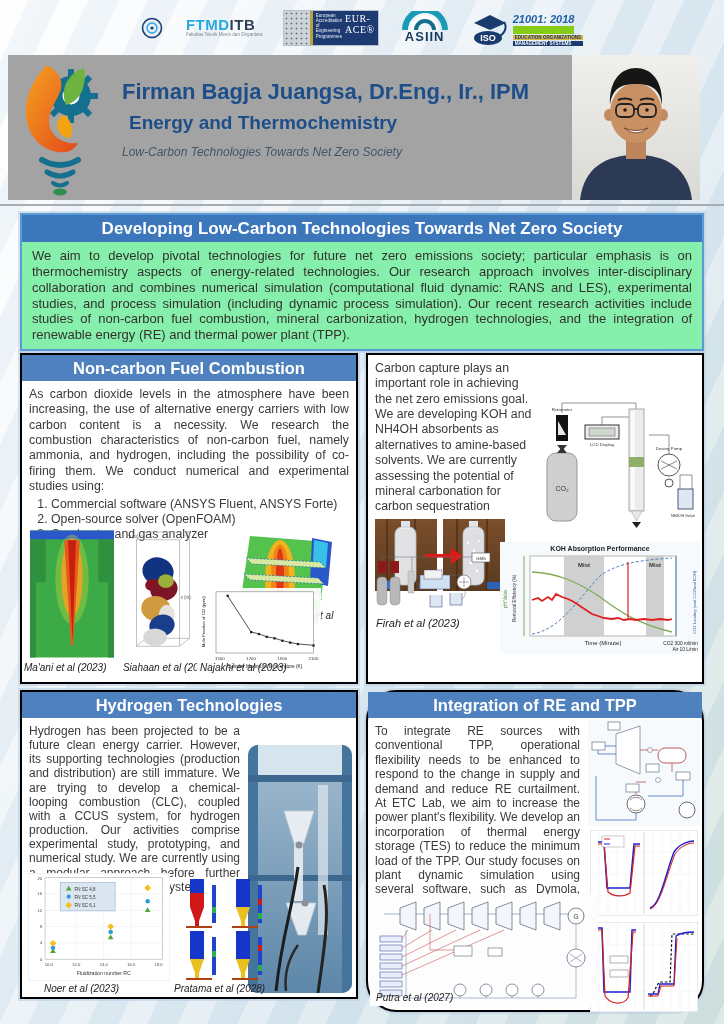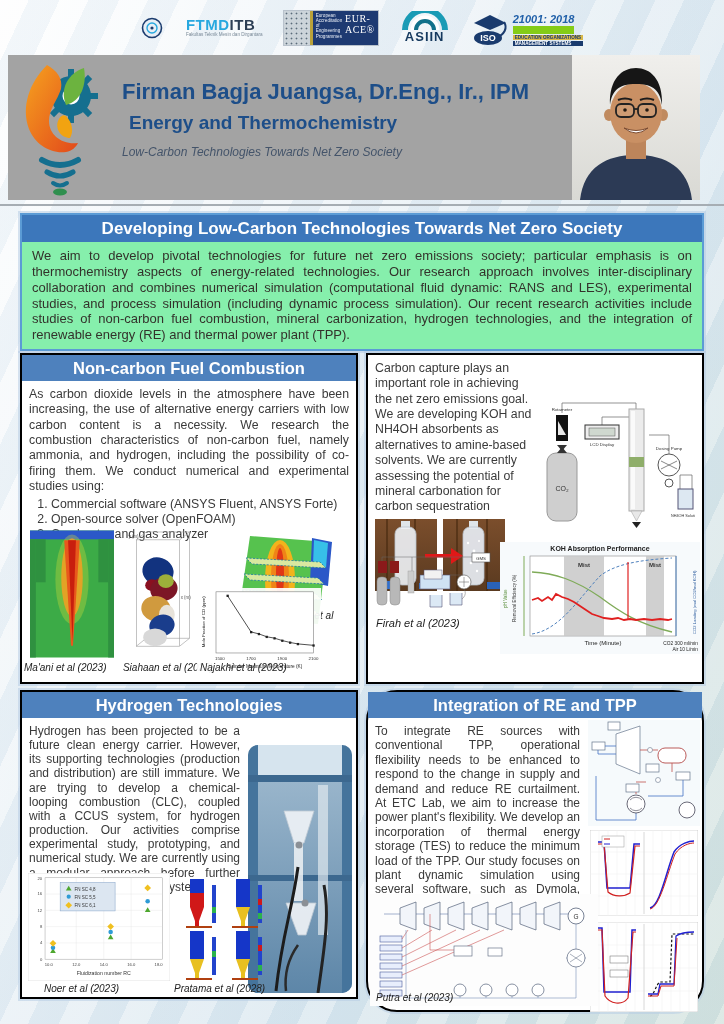--- a/index.html
+++ b/index.html
@@ -632,15 +632,15 @@
       <rect x="118" y="54" width="14" height="8" fill="#fff" stroke="#55627a" stroke-width="0.6"></rect>
       <circle cx="206" cy="64" r="9" fill="#fff" stroke="#55627a" stroke-width="0.7"></circle>
       <path d="M200,60 l12,8 M200,68 l12,-8" stroke="#55627a" stroke-width="0.5"></path>
       <g fill="#ffffff" stroke="#55627a" stroke-width="0.7">
         <circle cx="90" cy="96" r="6"></circle>
           <circle cx="116" cy="96" r="6"></circle>
           <circle cx="142" cy="96" r="6"></circle>
           <circle cx="168" cy="96" r="6"></circle>
       </g>
     </svg>
-    <div class="cite figabs" style="left:8px;bottom:6px;">Putra et al (2023)</div>
+    <div class="cite figabs" style="left:8px;bottom:6px;">Putra et al (2027)</div>
   </div>
 </div>
 
 </body></html>

